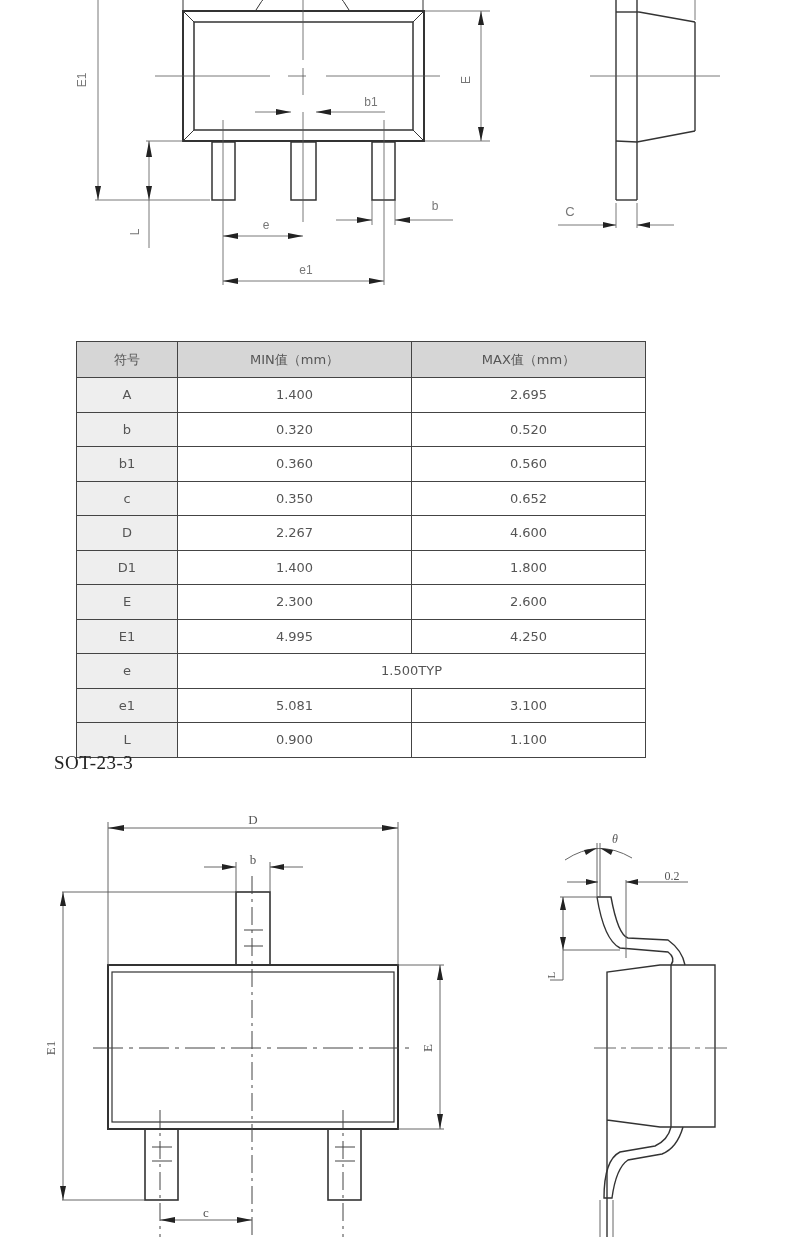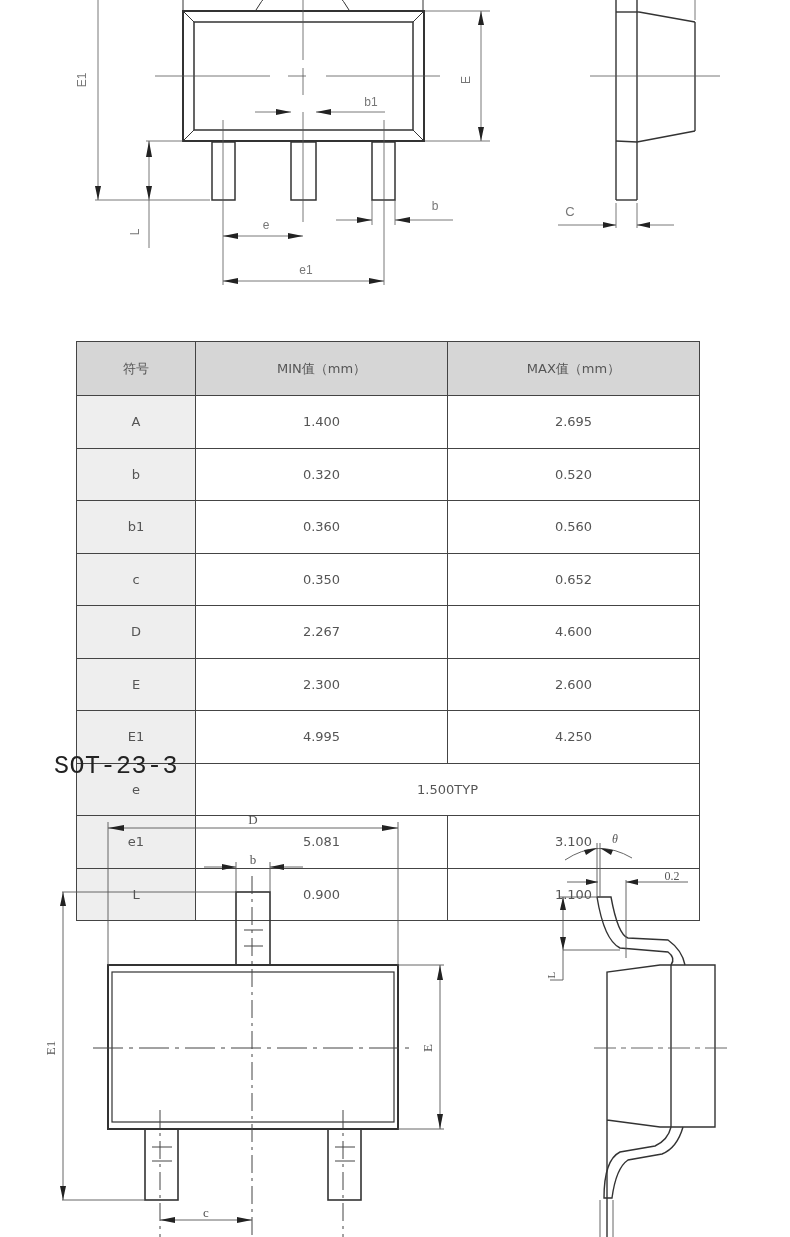--- a/index.html
+++ b/index.html
@@ -1,26 +1,26 @@
 <!DOCTYPE html>
 <html><head>
 <meta charset="utf-8">
 <style>
   html, body { margin:0; padding:0; background:#ffffff; }
   body { width:790px; height:1237px; position:relative; overflow:hidden; font-family:"DejaVu Sans", sans-serif; }
   .abs { position:absolute; }
   svg text { font-family:"Liberation Sans", sans-serif; fill:#777; }
   svg .serif { font-family:"Liberation Serif", serif; fill:#555; }
   #dim-table { position:absolute; left:76px; top:341px; border-collapse:collapse; font-family:"DejaVu Sans", sans-serif; font-size:13px; color:#555; }
-  #dim-table td, #dim-table th { border:1px solid #444; text-align:center; height:29.5px; padding:11px; font-weight:normal; }
+  #dim-table td, #dim-table th { border:1px solid #444; text-align:center; height:29.5px; padding:2px; font-weight:normal; }
   #dim-table th { background:#d6d6d6; color:#555; height:31px; }
   #dim-table td.sym { background:#eeeeee; width:96px; }
   #dim-table td.minv { width:229px; }
   #dim-table td.maxv { width:229px; }
-  #pkg-title { position:absolute; left:54px; top:752px; font-family:Liberation Mono, monospace; font-size:25px; color:#222; letter-spacing:0.5px; }
+  #pkg-title { position:absolute; left:54px; top:752px; font-family:Liberation Serif, serif; font-size:19px; color:#222; letter-spacing:0.5px; }
 </style>
 </head>
 <body>
 
 <svg class="abs" style="left:0;top:0" width="790" height="300" viewBox="0 0 790 300">
   <g stroke="#333" fill="none" stroke-width="1">
 
     <path d="M256,10 Q262,0 266,-4"></path>
     <path d="M349,10 Q343,0 339,-4"></path>
     <line x1="183" y1="0" x2="183" y2="12"></line>
@@ -148,20 +148,25 @@
       <td class="sym">c</td>
       <td class="minv">0.350</td>
       <td class="maxv">0.652</td>
     </tr>
     <tr>
       <td class="sym">D</td>
       <td class="minv">2.267</td>
       <td class="maxv">4.600</td>
     </tr>
     <tr>
+      <td class="sym">D1</td>
+      <td class="minv">1.400</td>
+      <td class="maxv">1.800</td>
+    </tr>
+    <tr>
       <td class="sym">E</td>
       <td class="minv">2.300</td>
       <td class="maxv">2.600</td>
     </tr>
     <tr>
       <td class="sym">E1</td>
       <td class="minv">4.995</td>
       <td class="maxv">4.250</td>
     </tr>
     <tr>

